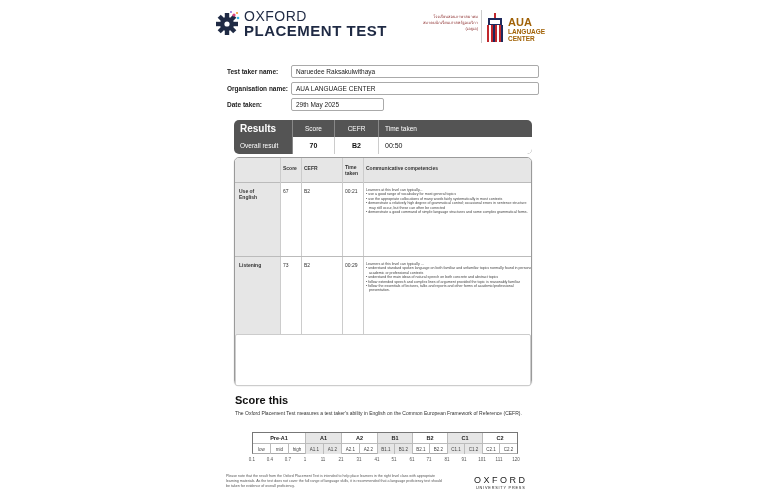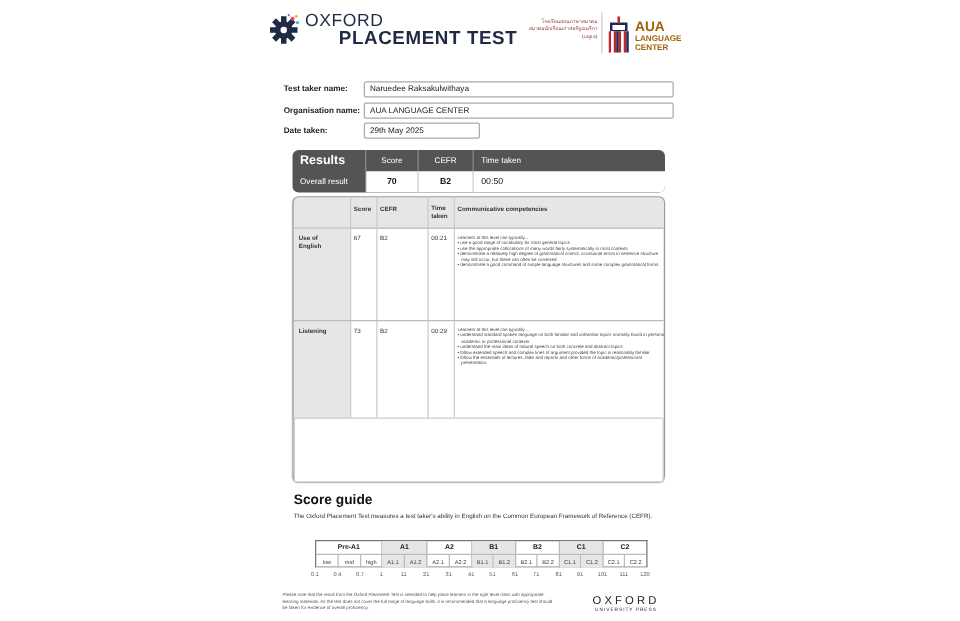--- a/index.html
+++ b/index.html
@@ -3,21 +3,21 @@
 <meta charset="utf-8">
 <style>
   * { box-sizing: border-box; margin: 0; padding: 0; }
   html, body { width: 768px; height: 497px; background: #ffffff; overflow: hidden; }
   body { position: relative; font-family: "Liberation Sans", sans-serif; color: #222; }
 
   
   .logo-gear { position: absolute; left: 215px; top: 10px; width: 26px; height: 26px; }
   .logo-text { position: absolute; left: 244px; top: 9px; }
   .logo-oxford { font-family: "Liberation Sans", sans-serif; font-size: 14px; color: #1f2a44; letter-spacing: 0.5px; line-height: 14px; }
-  .logo-placement { font-family: "Liberation Sans", sans-serif; font-size: 15px; font-weight: bold; color: #1f2a44; letter-spacing: 0.5px; line-height: 16px; margin-left: 27px; }
+  .logo-placement { font-family: "Liberation Sans", sans-serif; font-size: 15px; font-weight: bold; color: #1f2a44; letter-spacing: 0.5px; line-height: 16px; }
   .thai-text { position: absolute; left: 408px; top: 14px; width: 70px; font-size: 4px; line-height: 6px; color: #8a2a2a; text-align: right; }
   .aua-divider { position: absolute; left: 481px; top: 10px; width: 1px; height: 33px; background: #ccc; }
   .aua-emblem { position: absolute; left: 485px; top: 13px; width: 20px; height: 30px; }
   .aua-text { position: absolute; left: 508px; top: 17px; color: #a16207; }
   .aua-big { font-size: 11px; font-weight: bold; line-height: 11px; }
   .aua-small { font-size: 6.5px; font-weight: bold; line-height: 7px; }
 
   
   .info-label { position: absolute; left: 227px; font-size: 6.5px; font-weight: bold; color: #222; }
   .info-field { position: absolute; left: 291px; height: 13px; border: 1px solid #aaa; border-radius: 2px; font-size: 6.5px; padding: 2px 4px; line-height: 8px; color: #222; }
@@ -179,21 +179,21 @@
     <div>Learners at this level can typically ...</div>
     <div>• understand standard spoken language on both familiar and unfamiliar topics normally found in personal, academic or professional contexts</div>
     <div>• understand the main ideas of natural speech on both concrete and abstract topics</div>
     <div>• follow extended speech and complex lines of argument provided the topic is reasonably familiar</div>
     <div>• follow the essentials of lectures, talks and reports and other forms of academic/professional presentation.</div>
   </div>
 </div>
 
 <div class="comment-box"></div>
 
-<div class="sg-title">Score guide</div>
+<div class="sg-title">Score this</div>
 <div class="sg-desc">The Oxford Placement Test measures a test taker's ability in English on the Common European Framework of Reference (CEFR).</div>
 
 <div class="sg-table">
 
   <div class="sg-cell sg-band" style="left:0; width:53px;">Pre-A1</div>
   <div class="sg-cell sg-band sg-shade" style="left:53px; width:36px;">A1</div>
   <div class="sg-cell sg-band" style="left:89px; width:36px;">A2</div>
   <div class="sg-cell sg-band sg-shade" style="left:125px; width:35px;">B1</div>
   <div class="sg-cell sg-band" style="left:160px; width:35px;">B2</div>
   <div class="sg-cell sg-band sg-shade" style="left:195px; width:35px;">C1</div>

